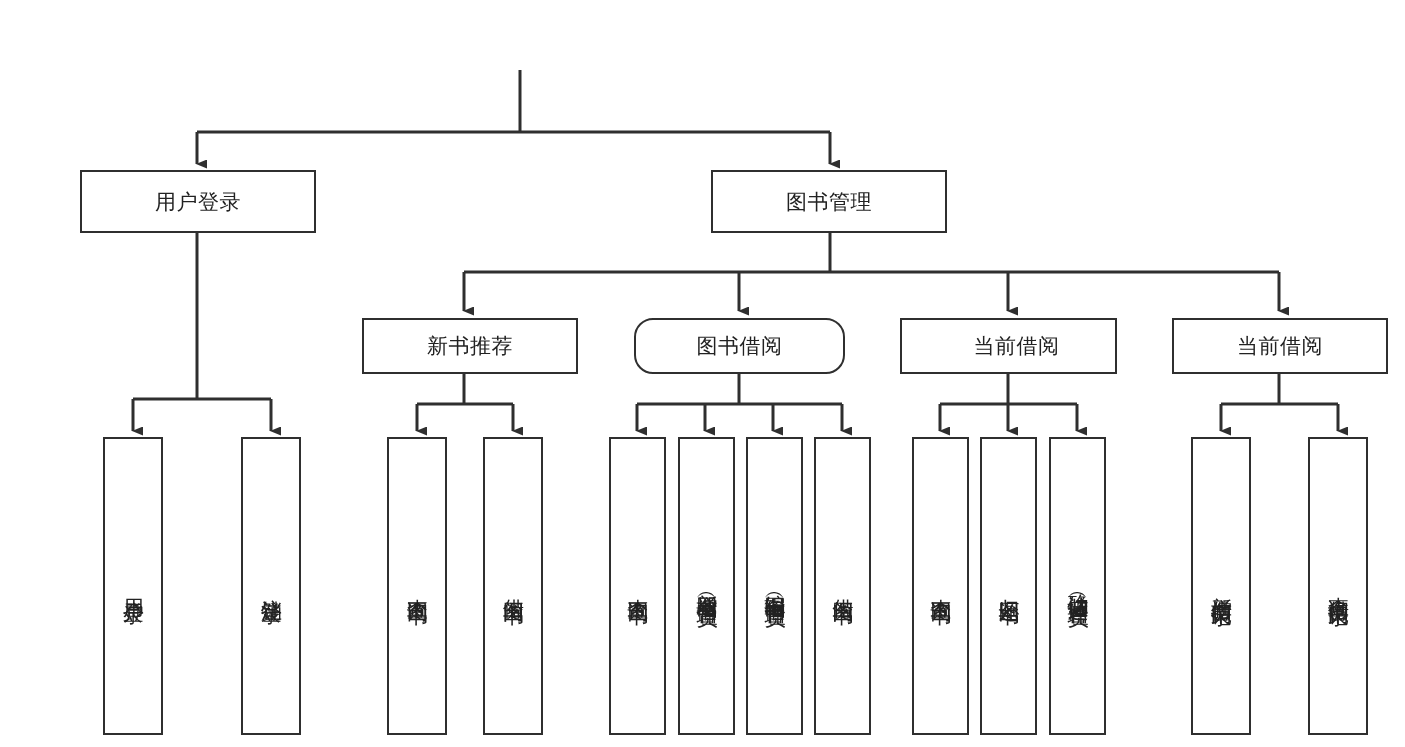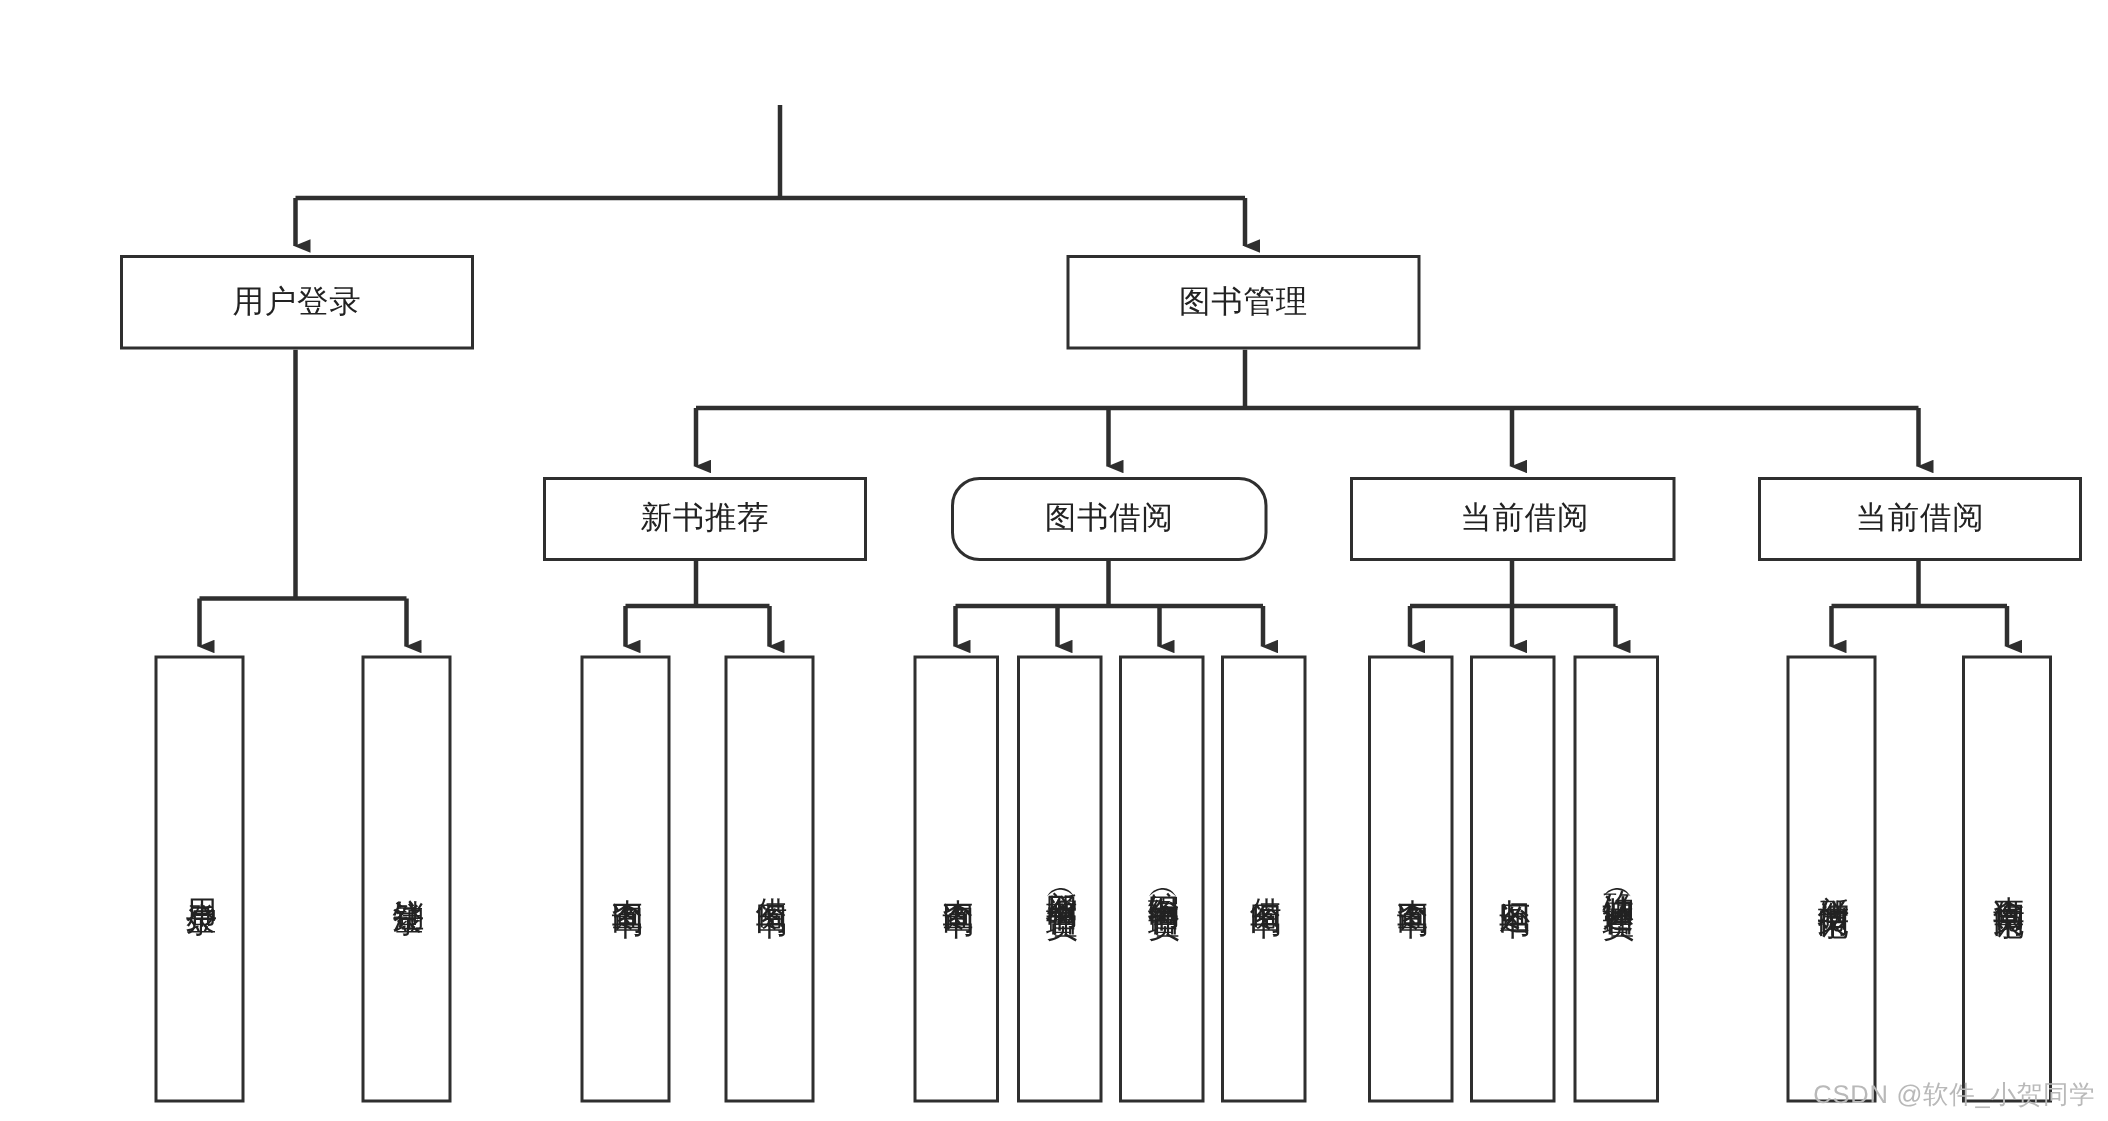--- a/index.html
+++ b/index.html
@@ -201,15 +201,14 @@
   </div>
 
   <div class="node vert" style="left:1191px; top:437px; width:60px; height:298px;">
     <span class="node-label">新增借阅记录</span>
   </div>
 
   <div class="node vert" style="left:1308px; top:437px; width:60px; height:298px;">
     <span class="node-label">查询借阅记录</span>
   </div>
 
-  <div id="watermark">CSDN @软件_小贺同学</div>
 
 </div>
 
 </body></html>

